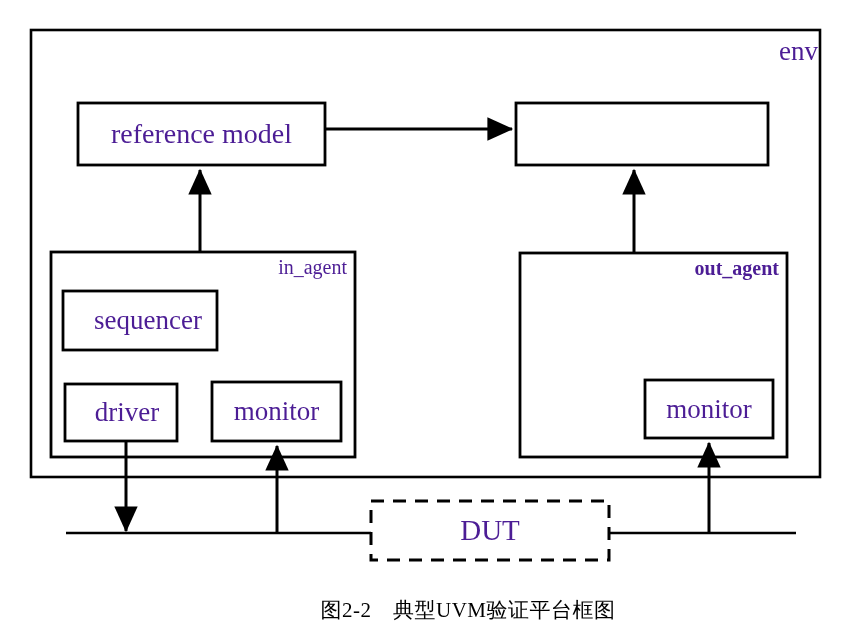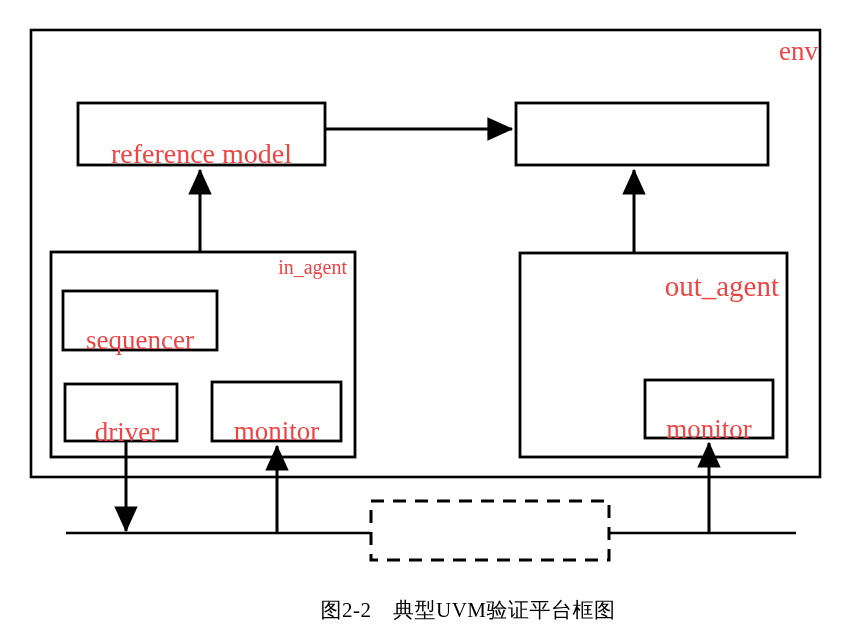--- a/index.html
+++ b/index.html
@@ -17,31 +17,30 @@
   }
   #diagram-svg {
     position: absolute;
     left: 0;
     top: 0;
     width: 856px;
     height: 637px;
   }
   .node-label {
     position: absolute;
-    color: #ef4444;
+    color: #4c1d95;
     white-space: nowrap;
     line-height: 1;
     font-family: "Liberation Serif", "DejaVu Serif", serif;
   }
   
   .box-label {
     display: flex;
     align-items: center;
     justify-content: center;
-    margin-top: 20px;
   }
   
   .container-title {
     text-align: right;
   }
   #caption {
     position: absolute;
     left: 0;
     top: 596px;
     width: 856px;
@@ -102,26 +101,27 @@
     <rect x="371" y="501" width="238" height="59" fill="#ffffff" stroke="#000000" stroke-width="3" stroke-dasharray="13 9"></rect>
   </svg>
 
   <div class="node-label container-title" style="left:640px; top:38px; width:178px; font-size:27px;">env</div>
 
   <div class="node-label box-label" style="left:78px; top:103px; width:247px; height:62px; font-size:28px;">reference model</div>
 
 
   <div class="node-label container-title" style="left:155px; top:257px; width:192px; font-size:20px;">in_agent</div>
 
-  <div class="node-label container-title" style="left:570px; top:272px; width:209px; font-size:29px;">out_agent</div>
+  <div class="node-label container-title" style="left:570px; top:258px; width:209px; font-size:20px;font-weight:bold;">out_agent</div>
 
-  <div class="node-label box-label" style="left:63px; top:291px; width:154px; height:59px; font-size:27px;">sequencer</div>
+  <div class="node-label box-label" style="left:63px; top:291px; width:154px; height:59px; font-size:27px;padding-left:8px;">sequencer</div>
 
   <div class="node-label box-label" style="left:65px; top:384px; width:124px; height:57px; font-size:27px;">driver</div>
 
   <div class="node-label box-label" style="left:212px; top:382px; width:129px; height:59px; font-size:27px;">monitor</div>
 
   <div class="node-label box-label" style="left:645px; top:380px; width:128px; height:58px; font-size:27px;">monitor</div>
 
+  <div class="node-label box-label" style="left:371px; top:501px; width:238px; height:59px; font-size:29px;">DUT</div>
 
   <div id="caption">图2-2　典型UVM验证平台框图</div>
 
 </div>
 
 </body></html>

